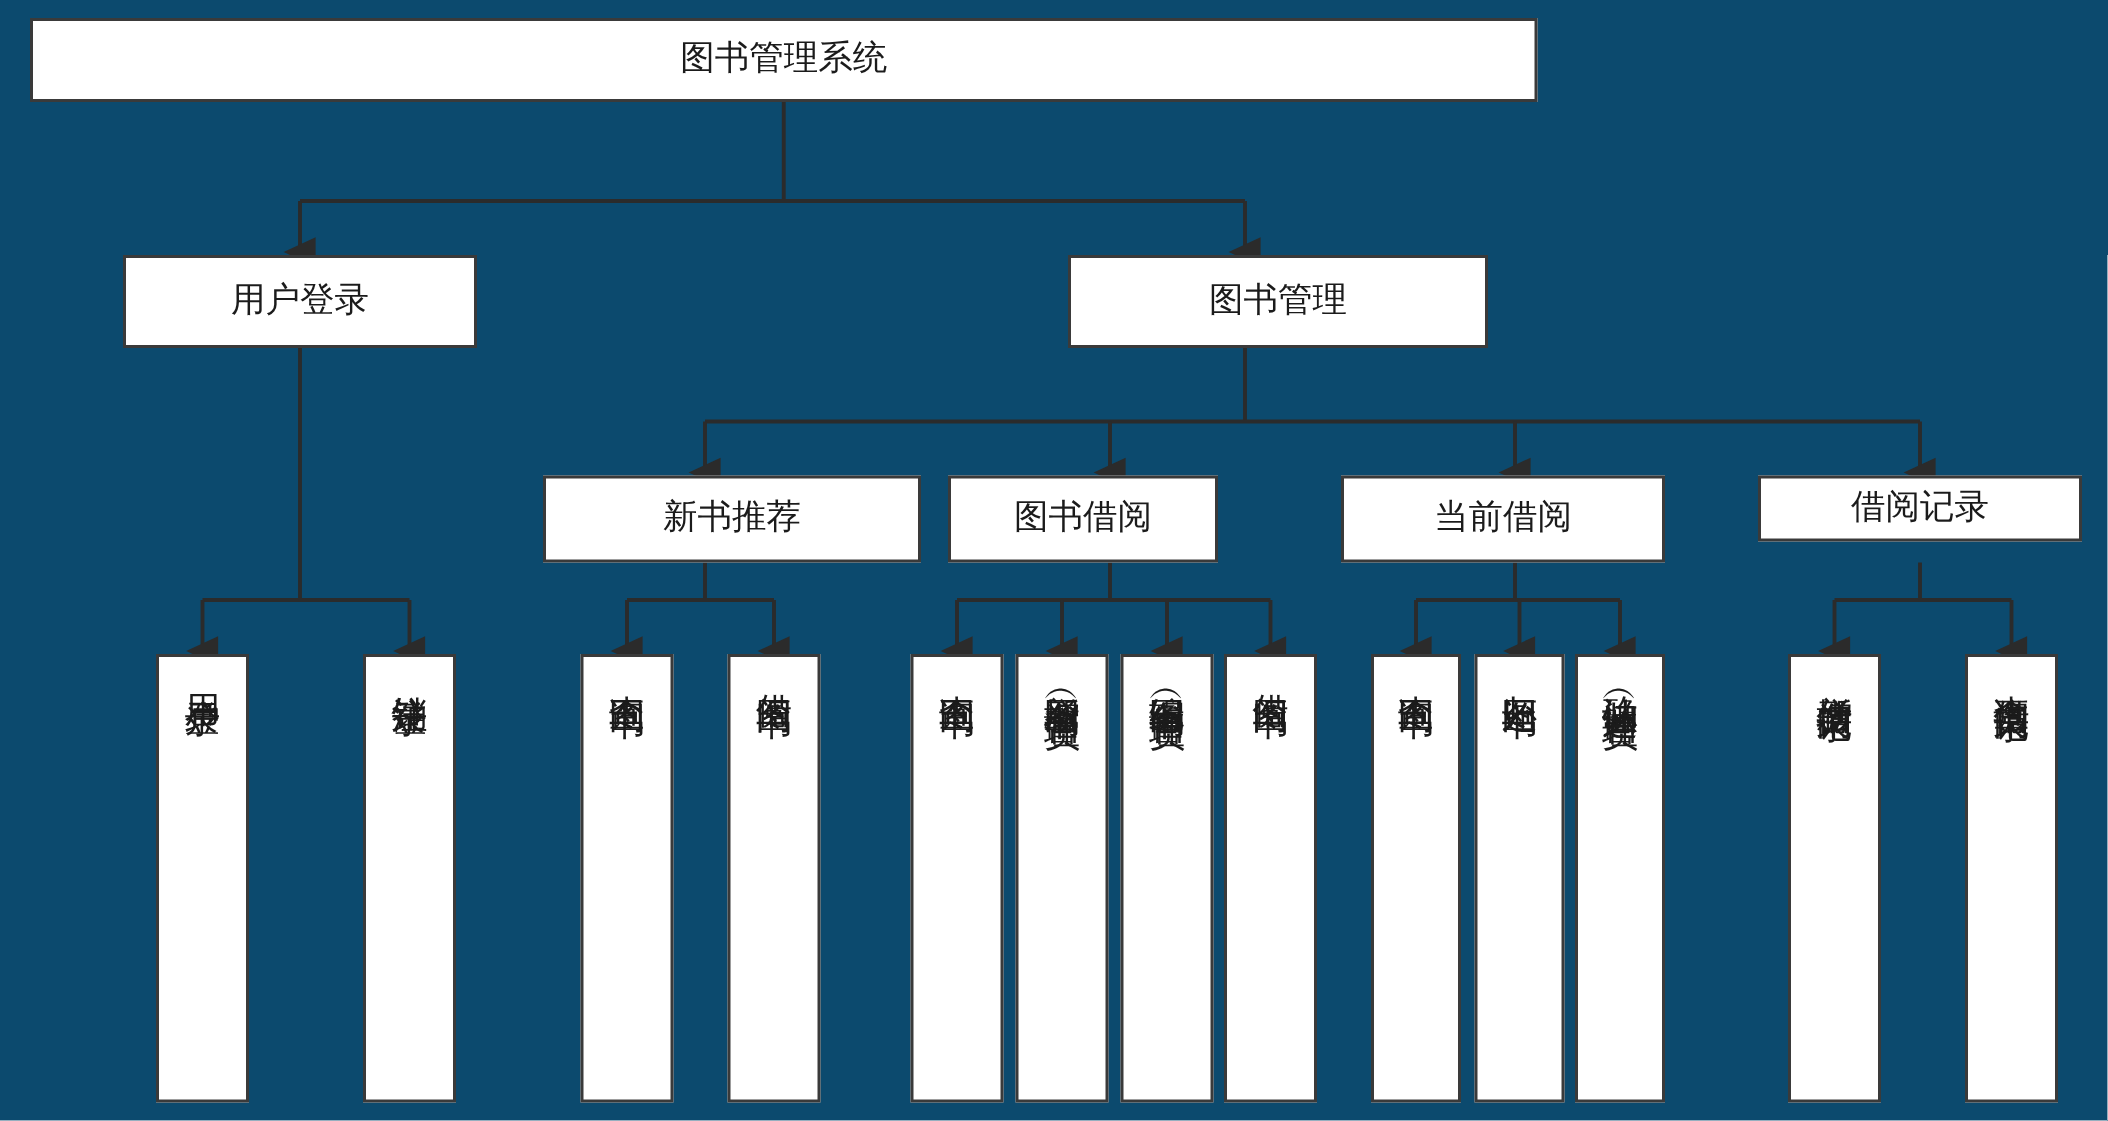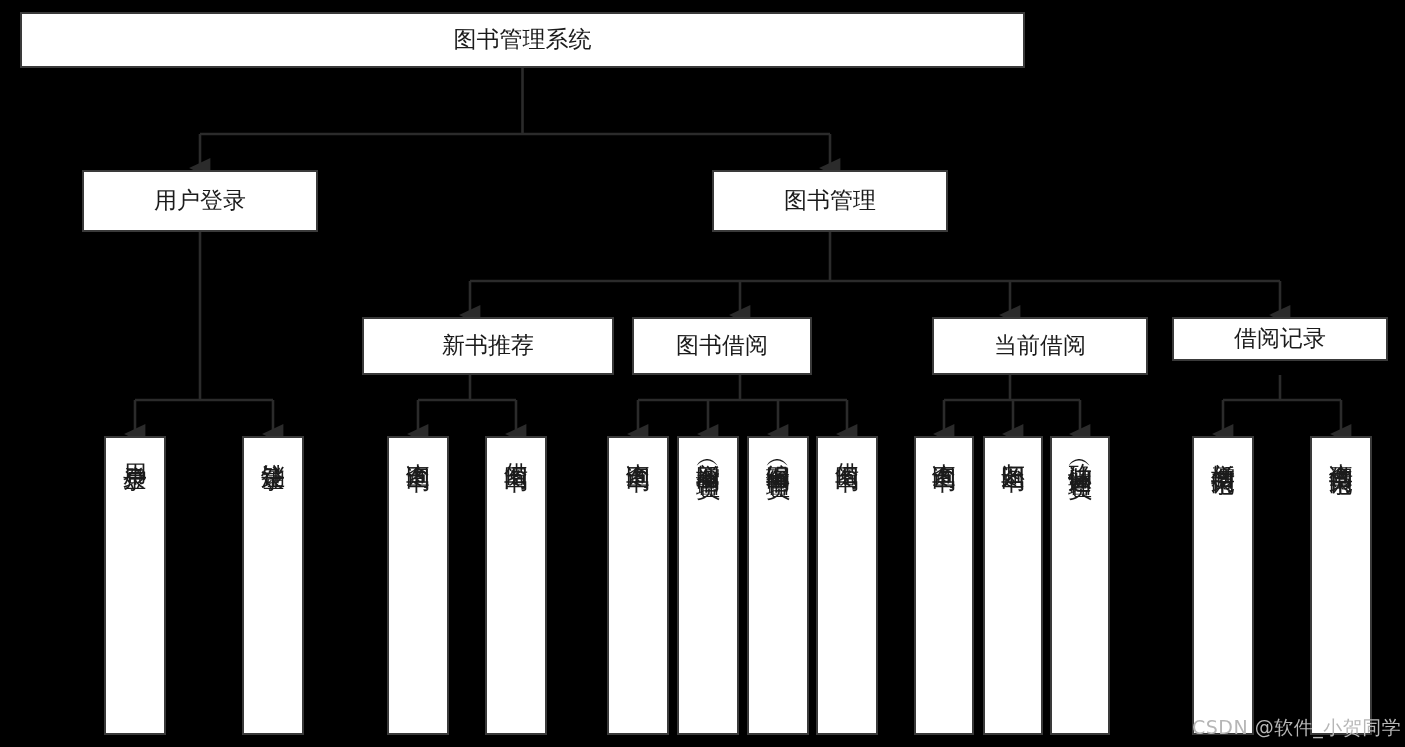--- a/index.html
+++ b/index.html
@@ -7,21 +7,21 @@
     padding: 0;
     background: #ffffff;
   }
   body {
     font-family: "DejaVu Sans", "Liberation Sans", sans-serif;
   }
   #canvas {
     position: relative;
     width: 1405px;
     height: 747px;
-    background: #000000;
+    background: #0c4a6e;
     overflow: hidden;
   }
   #edges {
     position: absolute;
     left: 0;
     top: 0;
     width: 1405px;
     height: 747px;
     pointer-events: none;
   }
@@ -110,30 +110,30 @@
       </g>
   </svg>
 
   <div id="node-layer">
       <div class="node horizontal" style="left: 20px; top: 12px; width: 1005px; height: 56px; border-color: rgb(58, 58, 58); background: rgb(255, 255, 255); color: rgb(27, 27, 27);">
         <span class="label">图书管理系统</span>
       </div>
       <div class="node horizontal" style="left: 82px; top: 170px; width: 236px; height: 62px; border-color: rgb(58, 58, 58); background: rgb(255, 255, 255); color: rgb(27, 27, 27);">
         <span class="label">用户登录</span>
       </div>
-      <div class="node horizontal" style="left: 712px; top: 170px; width: 236px; height: 62px; border-color: rgb(58, 58, 58); background: rgb(255, 255, 255); color: rgb(27, 27, 27);">
+      <div class="node horizontal" style="left: 712px; top: 170px; width: 280px; height: 62px; border-color: rgb(58, 58, 58); background: rgb(255, 255, 255); color: rgb(27, 27, 27);">
         <span class="label">图书管理</span>
       </div>
       <div class="node horizontal" style="left: 362px; top: 317px; width: 252px; height: 58px; border-color: rgb(58, 58, 58); background: rgb(255, 255, 255); color: rgb(27, 27, 27);">
         <span class="label">新书推荐</span>
       </div>
       <div class="node horizontal" style="left: 632px; top: 317px; width: 180px; height: 58px; border-color: rgb(58, 58, 58); background: rgb(255, 255, 255); color: rgb(27, 27, 27);">
         <span class="label">图书借阅</span>
       </div>
-      <div class="node horizontal" style="left: 932px; top: 317px; width: 216px; height: 58px; border-color: rgb(58, 58, 58); background: rgb(255, 255, 255); color: rgb(27, 27, 27);">
+      <div class="node horizontal" style="left: 894px; top: 317px; width: 216px; height: 58px; border-color: rgb(58, 58, 58); background: rgb(255, 255, 255); color: rgb(27, 27, 27);">
         <span class="label">当前借阅</span>
       </div>
       <div class="node horizontal" style="left: 1172px; top: 317px; width: 216px; height: 44px; border-color: rgb(58, 58, 58); background: rgb(255, 255, 255); color: rgb(27, 27, 27);">
         <span class="label">借阅记录</span>
       </div>
       <div class="node vertical" style="left: 104px; top: 436px; width: 62px; height: 299px; border-color: rgb(58, 58, 58); background: rgb(255, 255, 255); color: rgb(27, 27, 27);">
         <span class="label">用户登录</span>
       </div>
       <div class="node vertical" style="left: 242px; top: 436px; width: 62px; height: 299px; border-color: rgb(58, 58, 58); background: rgb(255, 255, 255); color: rgb(27, 27, 27);">
         <span class="label">注销登录</span>
@@ -166,14 +166,13 @@
         <span class="label">确认归还（管理员）</span>
       </div>
       <div class="node vertical" style="left: 1192px; top: 436px; width: 62px; height: 299px; border-color: rgb(58, 58, 58); background: rgb(255, 255, 255); color: rgb(27, 27, 27);">
         <span class="label">新增借阅记录</span>
       </div>
       <div class="node vertical" style="left: 1310px; top: 436px; width: 62px; height: 299px; border-color: rgb(58, 58, 58); background: rgb(255, 255, 255); color: rgb(27, 27, 27);">
         <span class="label">查询借阅记录</span>
       </div>
     </div>
 
-  <div class="watermark" style="left: 1192px; top: 715px; color: rgb(182, 182, 182);">CSDN @软件_小贺同学</div>
 </div>
 
 </body></html>

